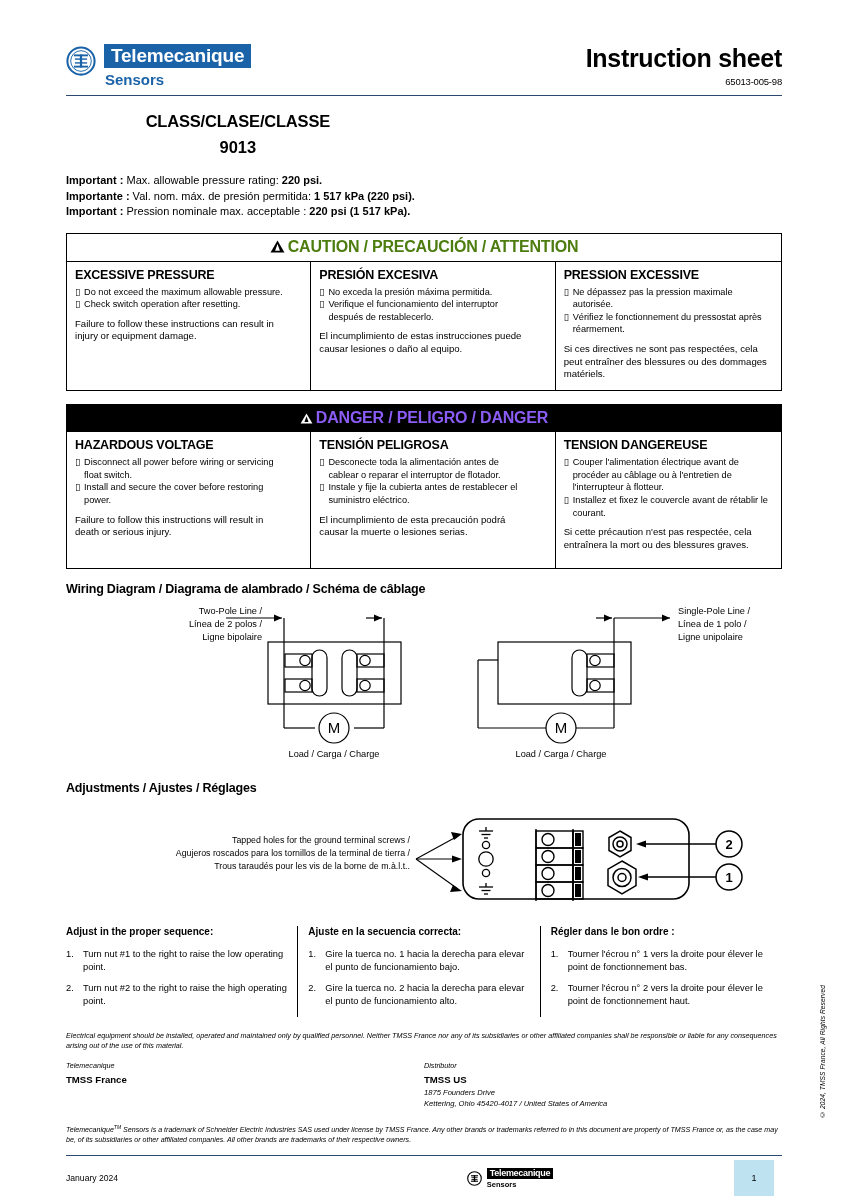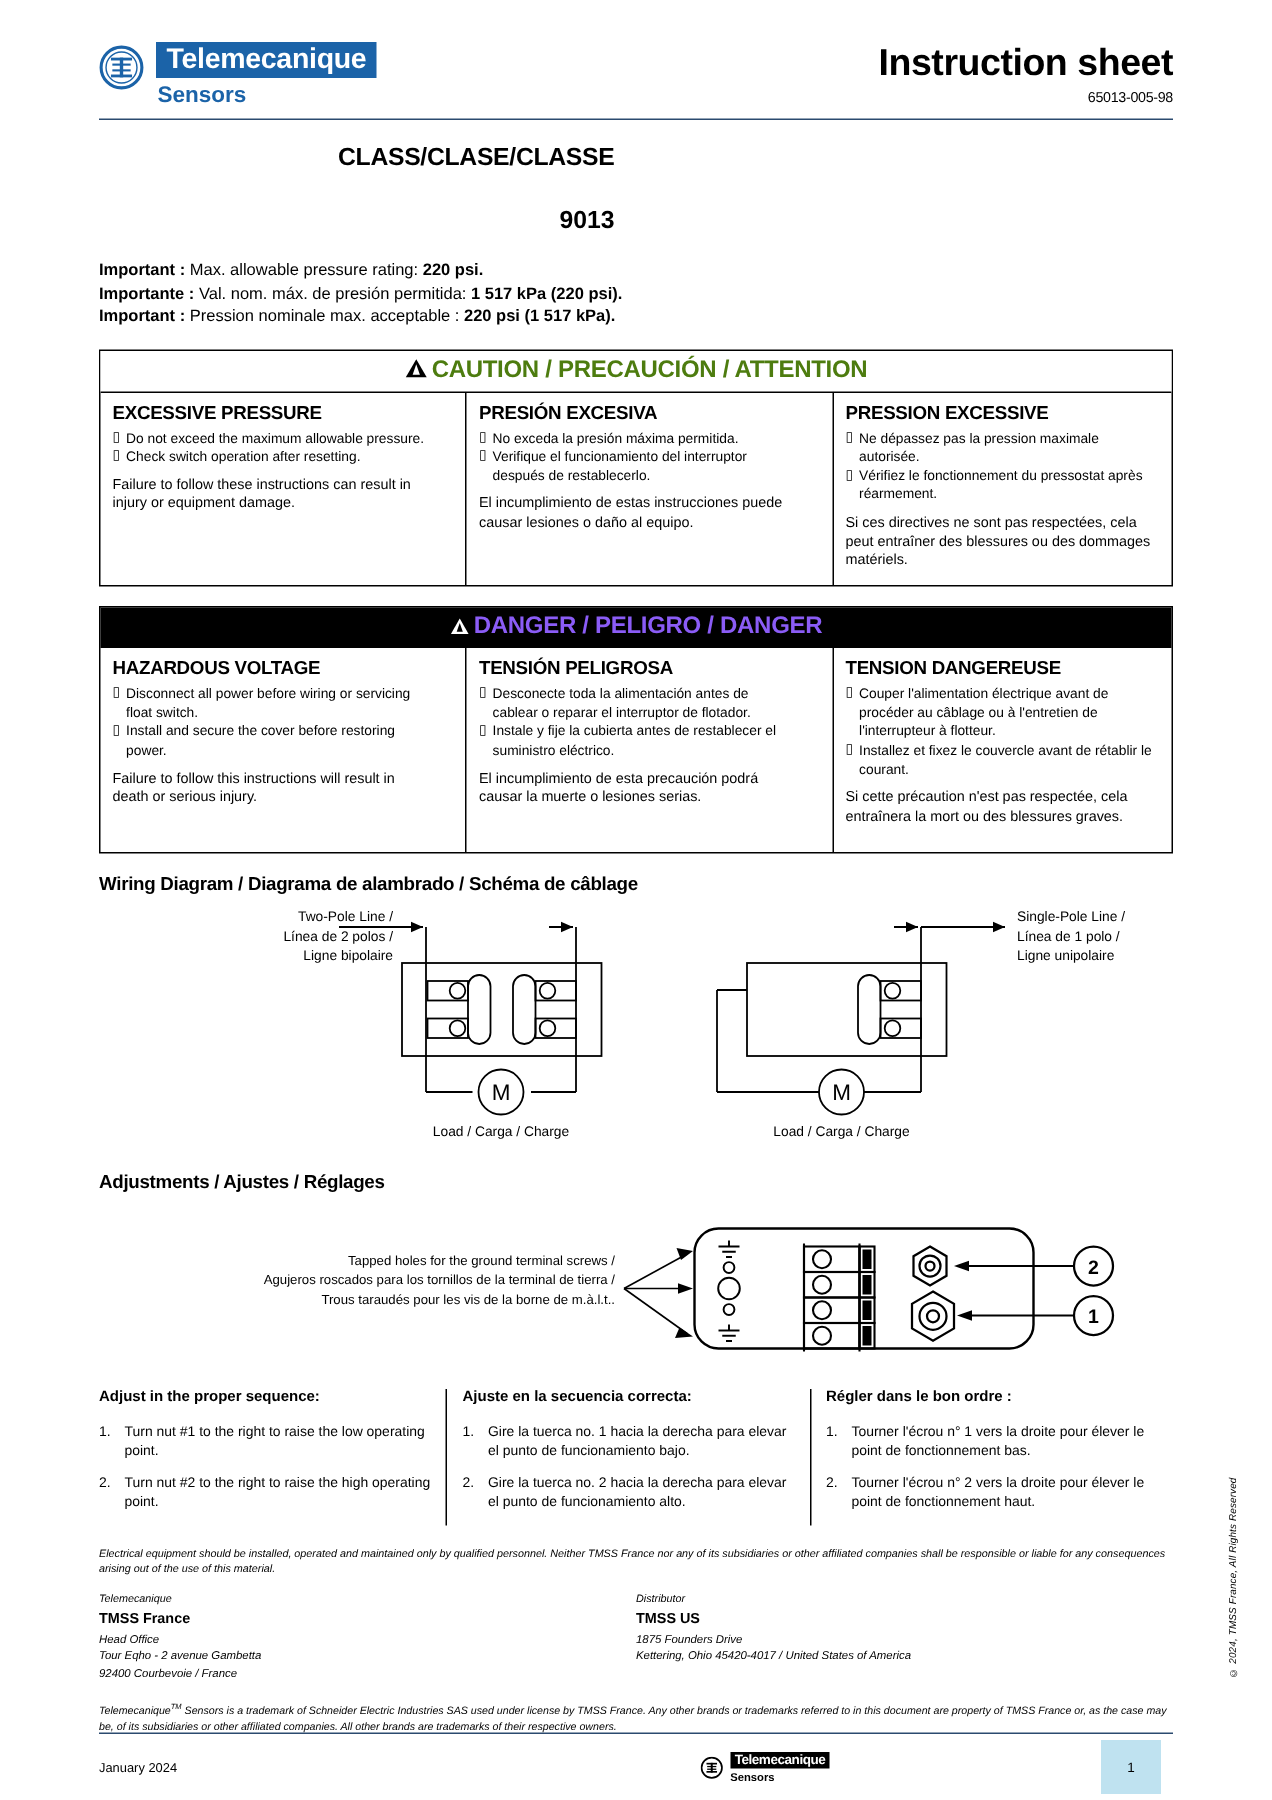--- a/index.html
+++ b/index.html
@@ -5,43 +5,43 @@
   * { box-sizing: border-box; }
   html, body { margin: 0; padding: 0; }
   body {
     width: 848px; height: 1200px;
     background: #ffffff;
     font-family: "Liberation Sans", sans-serif;
     color: #000000;
     position: relative;
     overflow: hidden;
   }
-  .page { position: relative; width: 848px; height: 1200px; padding: 0 66px; }
+  .page { position: relative; width: 848px; height: 1200px; padding: 16px 66px; }
 
   
   .header { display: flex; align-items: flex-start; justify-content: space-between; padding-top: 28px; }
   .logo-block { display: flex; align-items: flex-start; gap: 8px; }
   .logo-mark { width: 30px; height: 30px; flex: 0 0 30px; margin-top: 2px; }
   .logo-words { display: flex; flex-direction: column; }
   .logo-name {
     background: #1B63A8; color: #ffffff; font-weight: bold; font-size: 19px;
     line-height: 21px; padding: 1px 7px 2px 7px; letter-spacing: -0.2px;
   }
   .logo-sub { color: #1B63A8; font-weight: bold; font-size: 15px; margin-top: 3px; margin-left: 1px; }
   .doc-title-block { text-align: right; }
   .doc-title { font-size: 25px; font-weight: bold; letter-spacing: -0.3px; }
   .doc-number { font-size: 9.5px; margin-top: 3px; letter-spacing: -0.2px; }
   .header-rule { border-top: 1.6px solid #2b4a6f; margin-top: 7px; }
 
   
   .class-type { display: flex; margin-top: 16px; }
   .ct-col { flex: 1; text-align: center; }
-  .ct-col.left { flex: 0 0 48%; text-align: right; }
+  .ct-col.left { flex: 0 0 48%; }
   .ct-label { font-size: 16.5px; font-weight: bold; letter-spacing: -0.2px; }
-  .ct-value { font-size: 16.5px; font-weight: bold; margin-top: 23px; }
+  .ct-value { font-size: 16.5px; font-weight: bold; margin-top: 7px; }
 
   
   .important { margin-top: 16px; font-size: 11px; line-height: 15.5px; }
   .important .b { font-weight: bold; }
 
   
   .safety { margin-top: 13px; border: 1.4px solid #000; }
   .safety-head {
     text-align: center; font-weight: bold; font-size: 16px;
     padding: 4px 0 5px; letter-spacing: -0.2px;
@@ -454,25 +454,20 @@
     </div>
 
   <div class="legal">Electrical equipment should be installed, operated and maintained only by qualified personnel. Neither TMSS France nor any of its subsidiaries or other affiliated companies shall be responsible or liable for any consequences arising out of the use of this material.</div>
   <div class="roles">
     <div class="r">Telemecanique</div>
     <div class="r">Distributor</div>
   </div>
   <div class="addr">
     <div class="a">
       <div class="nm">TMSS France</div>
-      <div id="mfr-lines">
-          <div>Head Office</div>
-          <div>Tour Eqho - 2 avenue Gambetta</div>
-          <div>92400 Courbevoie / France</div>
-        </div>
     </div>
     <div class="a">
       <div class="nm">TMSS US</div>
       <div id="dist-lines">
           <div>1875 Founders Drive</div>
           <div>Kettering, Ohio 45420-4017 / United States of America</div>
         </div>
     </div>
   </div>
   <div class="tm">

